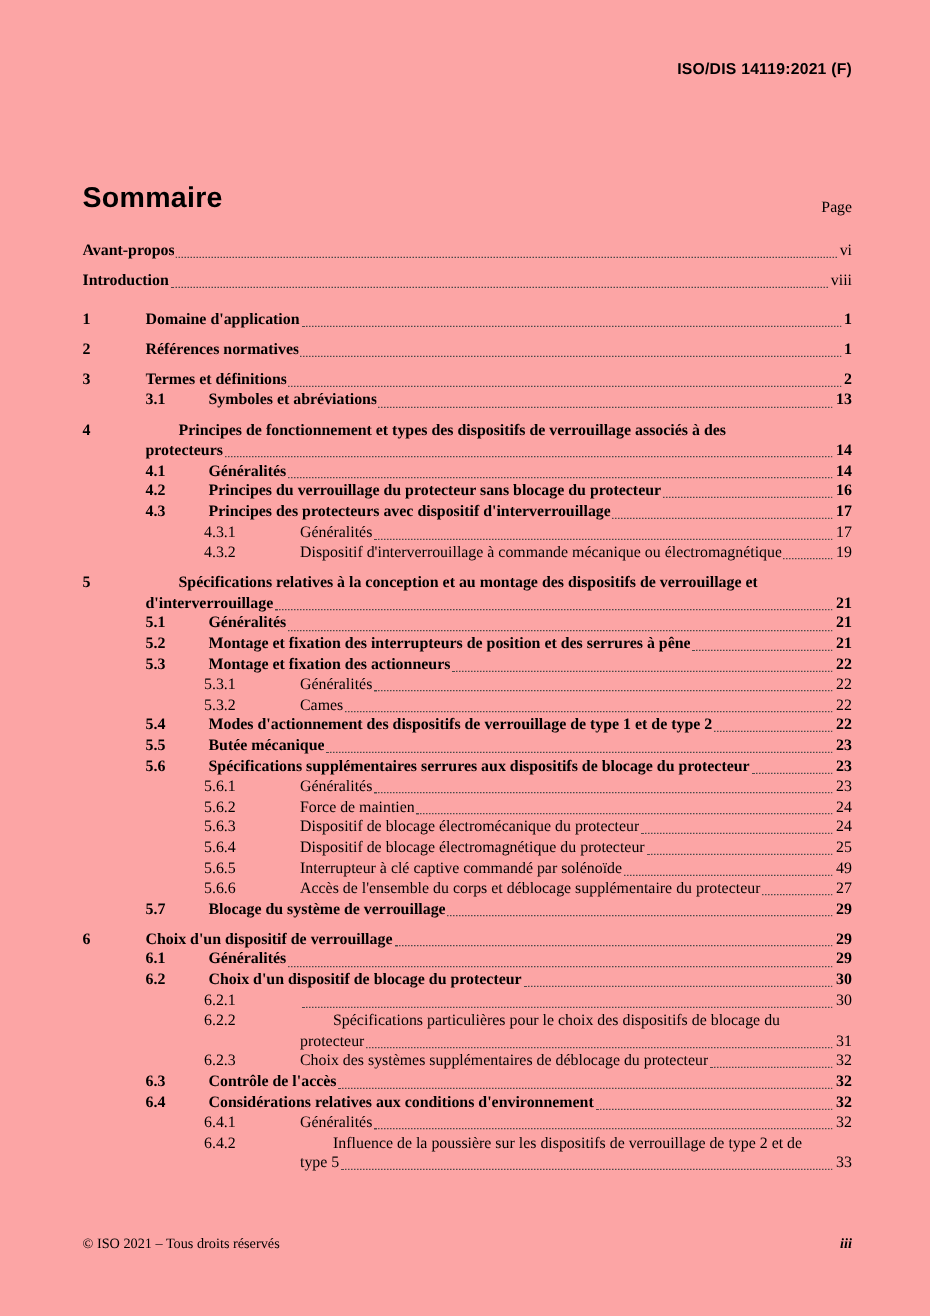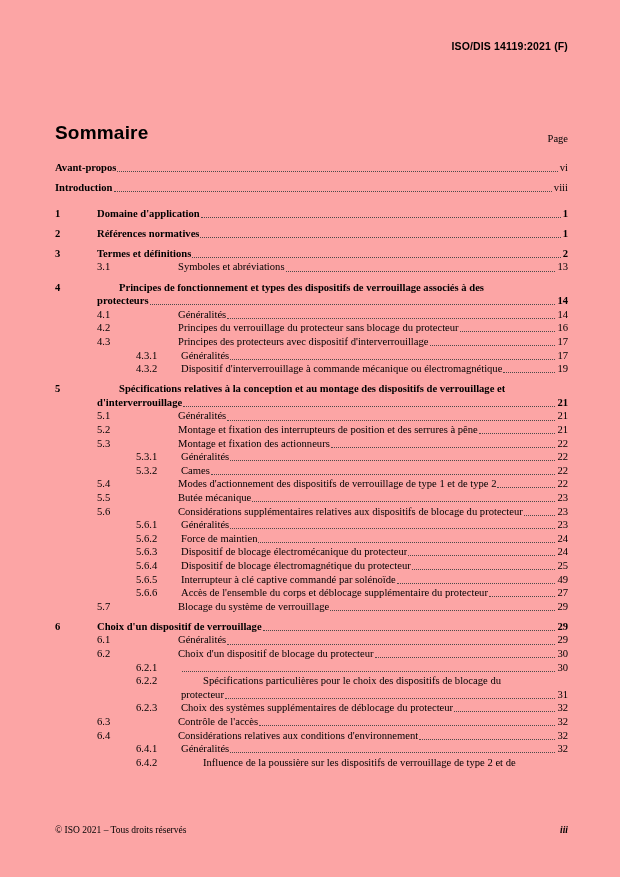--- a/index.html
+++ b/index.html
@@ -121,24 +121,24 @@
 
   
   .lvl-front .num { width: 0; }
   .lvl-front { font-weight: bold; }
   .lvl-front .pg { font-weight: normal; }
 
   .lvl-1 { font-weight: bold; margin-top: 6.5px; }
   .lvl-1 .num { width: 42px; }
   .lvl-1 .pg { font-weight: bold; }
 
-  .lvl-2 { font-weight: normal; gap: 39px; }
+  .lvl-2 { font-weight: bold; }
   .lvl-2 .num { width: 42px; margin-left: 42px; }
 
-  .lvl-3 { font-weight: normal; }
+  .lvl-3 { font-weight: normal; gap: 19px; }
   .lvl-3 .num { width: 45px; margin-left: 81px; }
 
   .spacer-sm { height: 6px; }
 
   
   .footer {
     position: absolute;
     bottom: 42px;
     left: 55px;
     right: 52px;
@@ -367,21 +367,21 @@
             <span class="txt">Butée mécanique</span>
             <span class="lead"></span>
             <span class="pg">23</span>
           </div>
         </div>
       </div>
       <div class="toc-entry lvl-2">
         <div class="num">5.6</div>
         <div class="body-wrap">
           <div class="line">
-            <span class="txt">Considérations supplémentaires relatives aux dispositifs de blocage du protecteur</span>
+            <span class="txt">Spécifications supplémentaires serrures aux dispositifs de blocage du protecteur</span>
             <span class="lead"></span>
             <span class="pg">23</span>
           </div>
         </div>
       </div>
       <div class="toc-entry lvl-3">
         <div class="num">5.6.1</div>
         <div class="body-wrap">
           <div class="line">
             <span class="txt">Généralités </span>
@@ -540,20 +540,25 @@
             <span class="lead"></span>
             <span class="pg">32</span>
           </div>
         </div>
       </div>
       <div class="toc-entry lvl-3">
         <div class="num">6.4.2</div>
         <div class="body-wrap">
           <div class="cont">
             <span class="txt">Influence de la poussière sur les dispositifs de verrouillage de type 2 et de</span>
+          </div>
+          <div class="line">
+            <span class="txt">type 5</span>
+            <span class="lead"></span>
+            <span class="pg">33</span>
           </div>
         </div>
       </div>
     </div>
 
   <div class="footer">
     <div class="footer-left">© ISO 2021 – Tous droits réservés</div>
     <div class="footer-right">iii</div>
   </div>
 

